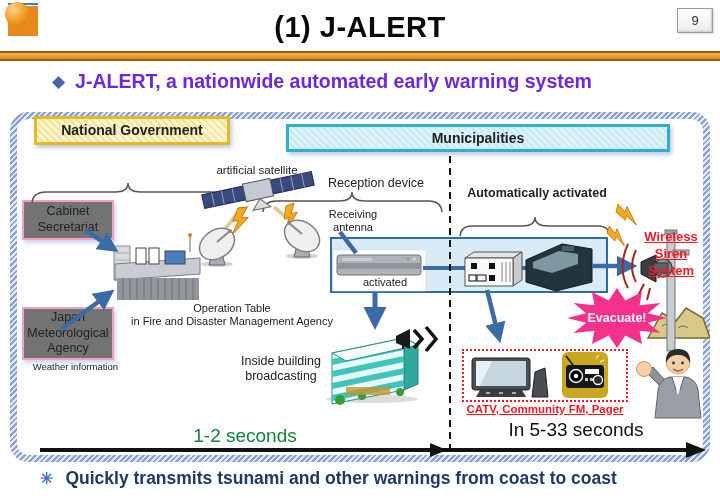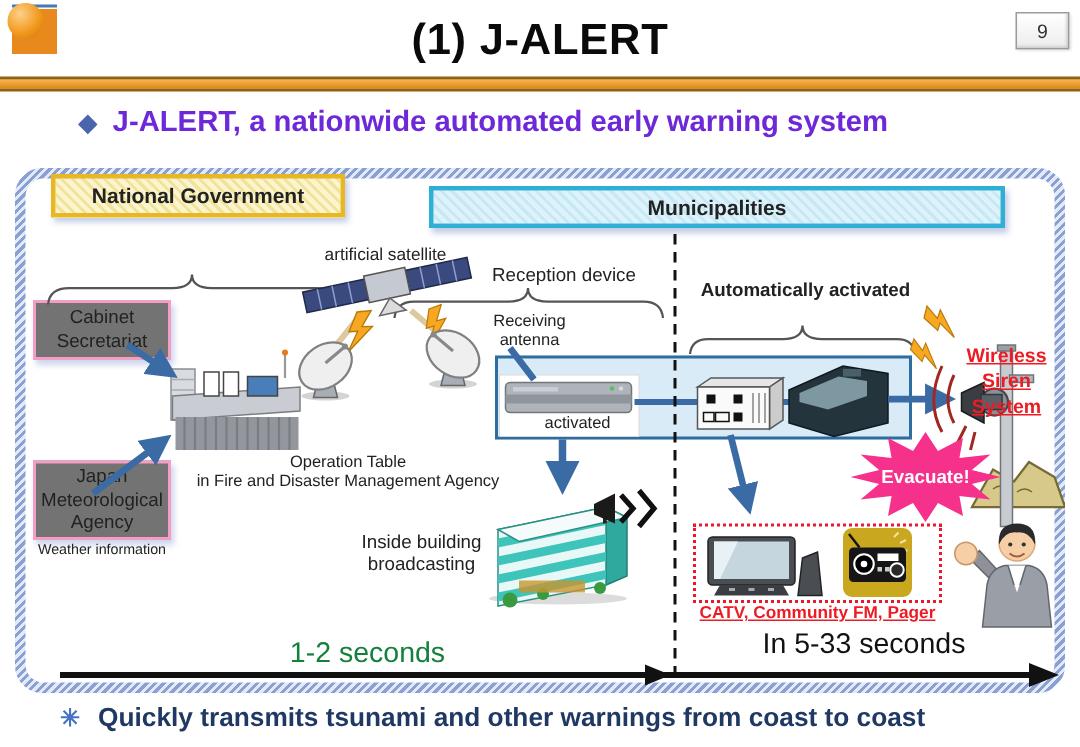--- a/index.html
+++ b/index.html
@@ -288,21 +288,21 @@
       </g>
     </svg>
 
     <div class="lbl" style="left:195px;top:52px;width:104px;font-size:11.5px;">artificial satellite</div>
     <div class="lbl" style="left:308px;top:64px;width:116px;font-size:12.5px;">Reception device</div>
     <div class="lbl" style="left:311px;top:96px;width:64px;font-size:11px;">Receiving
 antenna</div>
     <div class="lbl" style="left:340px;top:164px;width:70px;font-size:11px;">activated</div>
     <div class="lbl" style="left:112px;top:190px;width:220px;font-size:11px;">Operation Table
 in Fire and Disaster Management Agency</div>
-    <div class="lbl" style="left:8px;top:249px;width:100px;font-size:9.5px;">Weather information</div>
+    <div class="lbl" style="left:8px;top:249px;width:100px;font-size:9.5px;text-align:right;">Weather information</div>
 
     <div class="lbl" style="left:447px;top:60px;width:160px;font-size:12px;">
       <span style="display:block;font-weight:bold;font-size:12.5px;">Automatically activated</span>
     </div>
 
     <div class="lbl red underline" style="left:628px;top:69px;width:66px;font-size:13px;font-weight:bold;line-height:1.3;margin-top:48px;">Wireless
 Siren
 System</div>
     <div class="lbl" style="left:562px;top:199px;width:90px;font-size:12.5px;font-weight:bold;color:#FFF;">Evacuate!</div>
     <div class="lbl" style="left:226px;top:242px;width:90px;font-size:12.5px;">Inside building

